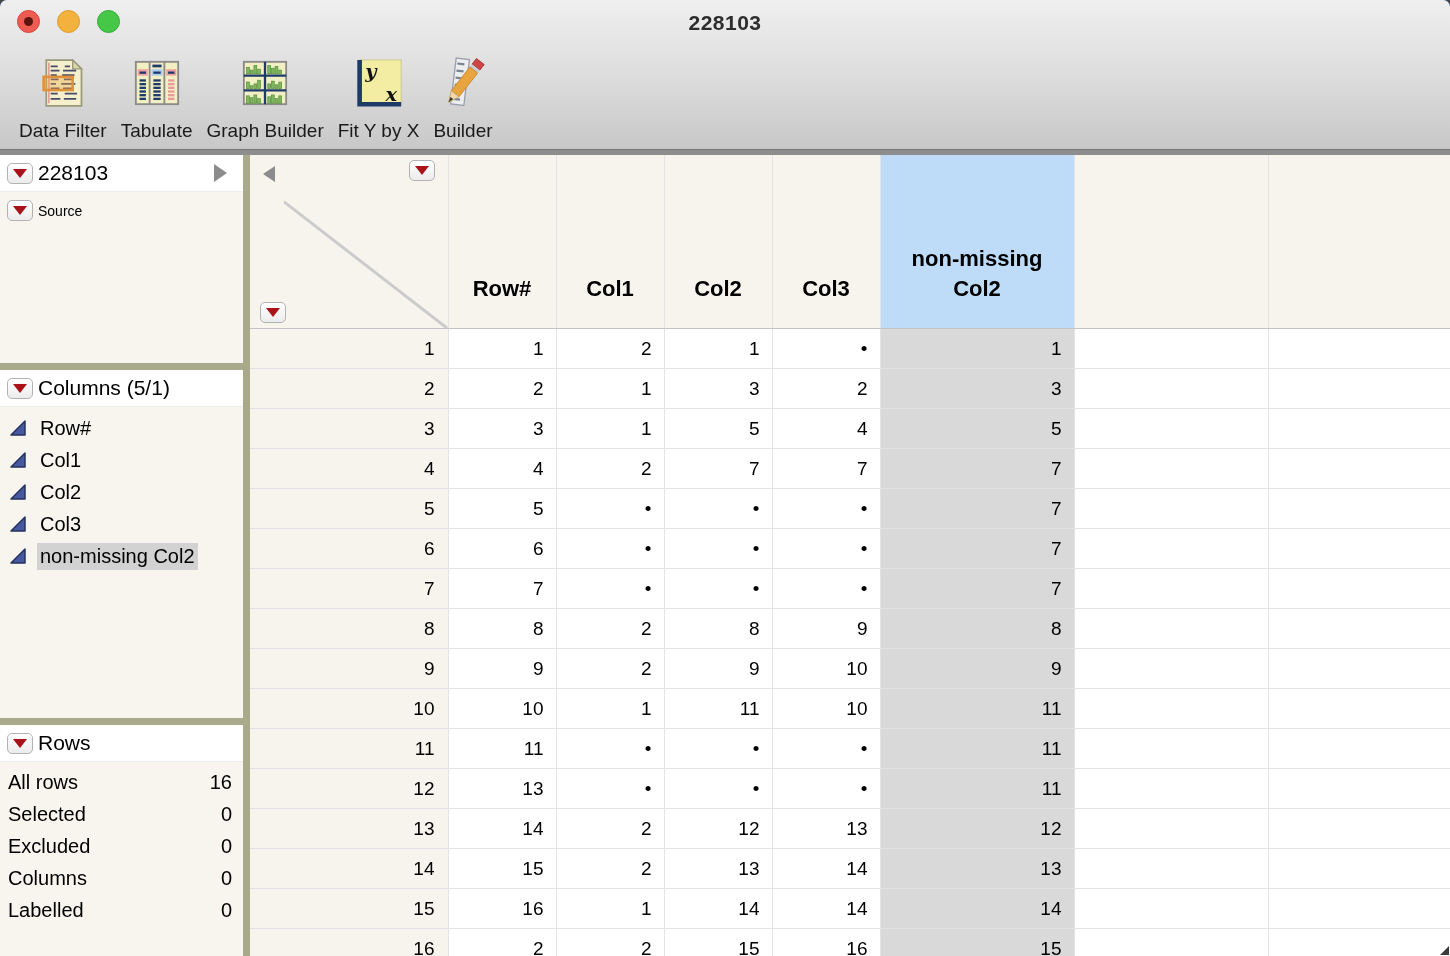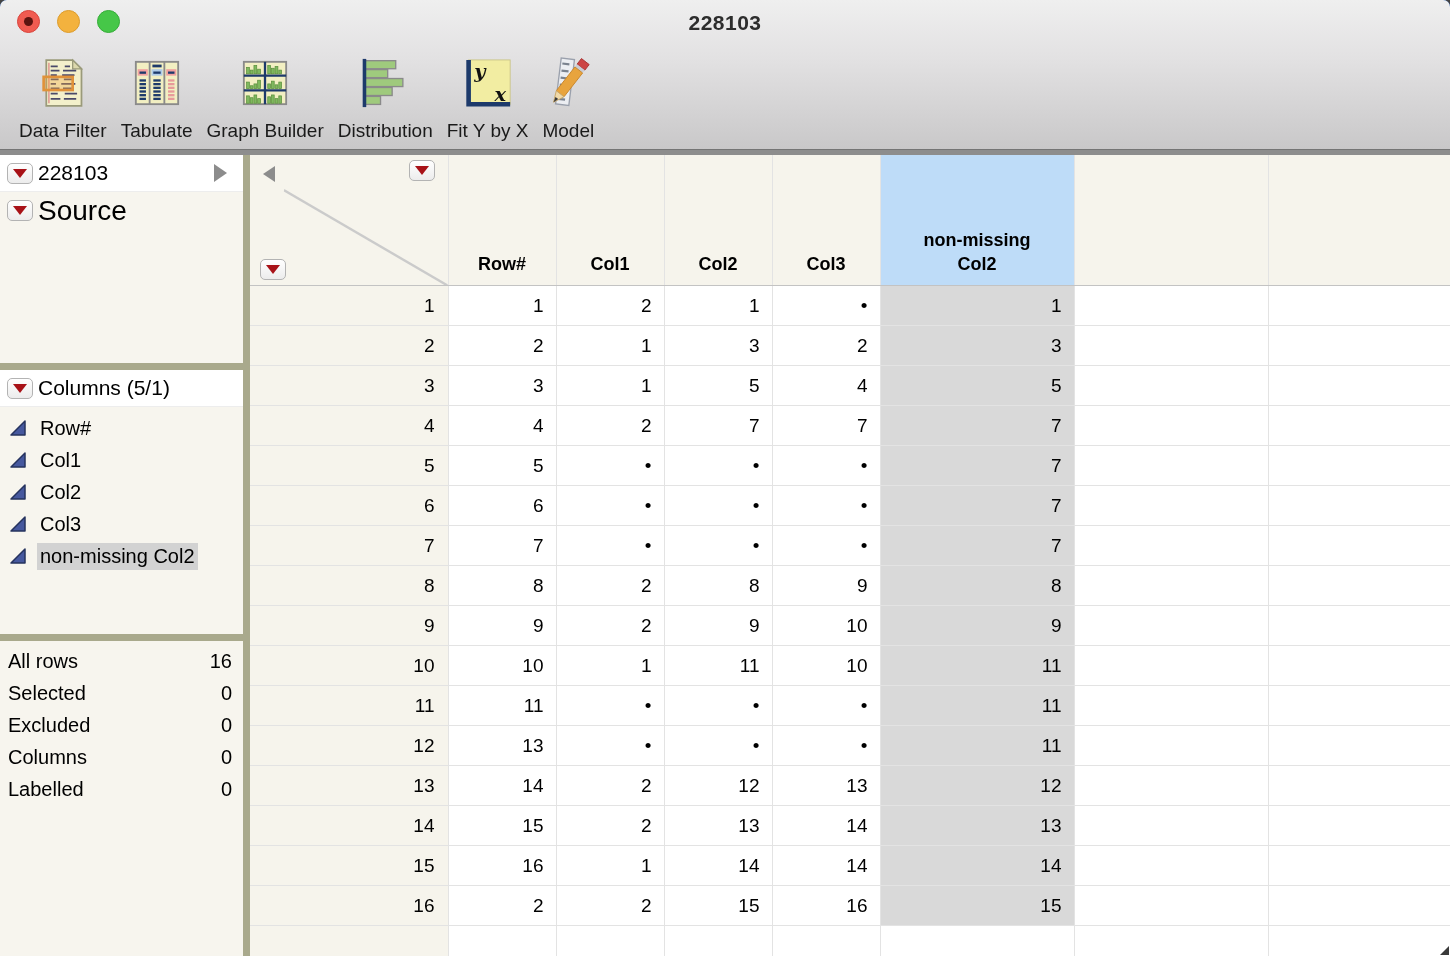--- a/index.html
+++ b/index.html
@@ -32,49 +32,49 @@
   .tool-label{font-size:19px;color:#1a1a1a;line-height:1;white-space:nowrap;}
 
   .separator{height:6px;background:#8d8d8d;border-top:1px solid #757575;flex:none;}
 
   
   .content{flex:1;display:flex;min-height:0;}
 
   .sidebar{width:250px;flex:none;display:flex;flex-direction:column;border-right:7px solid var(--panel-divider);background:#f7f5ee;}
   .panel{background:#f7f5ee;display:flex;flex-direction:column;overflow:hidden;}
   .panel-1{height:208px;flex:none;}
-  .panel-2{height:264px;flex:none;}
+  .panel-2{height:348px;flex:none;}
   .panel-3{flex:1;}
   .hdivider{height:7px;background:var(--panel-divider);flex:none;}
 
   .panel-header{background:#fff;height:37px;flex:none;display:flex;align-items:center;padding-left:7px;border-bottom:1px solid #ededed;}
   .panel-title{font-size:21px;color:#000;}
   .red-btn{width:26px;height:21px;flex:none;border:1px solid #b3b3b3;border-radius:5px;background:linear-gradient(#ffffff,#ececec);display:inline-flex;align-items:center;justify-content:center;margin-right:5px;padding:0;cursor:default;}
   .red-tri{width:0;height:0;border-left:7px solid transparent;border-right:7px solid transparent;border-top:9px solid var(--accent-red);}
   .expand-arrow{margin-left:auto;margin-right:16px;width:0;height:0;border-top:9px solid transparent;border-bottom:9px solid transparent;border-left:13px solid #8c8c8c;}
 
-  .panel-row{display:flex;align-items:center;height:37px;padding-left:7px;font-size:28px;color:#000;}
+  .panel-row{display:flex;align-items:center;height:37px;padding-left:7px;font-size:14px;color:#000;}
 
   .columns-list{padding-top:5px;}
   .colitem{display:flex;align-items:center;height:32px;padding-left:9px;font-size:20px;color:#000;}
   .colitem-icon{width:18px;height:18px;margin-right:10px;flex:none;display:flex;}
   .colitem-label{white-space:nowrap;overflow:hidden;padding:2px 3px;}
   .colitem-label.selected{background:#d2d2d2;}
 
   .rows-stats{padding-top:4px;}
   .stat{display:flex;align-items:center;height:32px;font-size:20px;color:#000;padding:0 11px 0 8px;}
   .stat-value{margin-left:auto;}
 
   
   .table-area{flex:1;overflow:hidden;background:#fff;position:relative;}
   table{border-collapse:collapse;table-layout:fixed;width:1200px;}
   col.c-rownum{width:198px;} col.c-std{width:108px;} col.c-wide{width:194px;}
   col.c-e1{width:194px;} col.c-e2{width:182px;}
   th,td{border-right:1px solid var(--grid);border-bottom:1px solid var(--grid);padding:0;}
-  thead th{height:74px;background:var(--cream);vertical-align:bottom;text-align:center;font-weight:700;font-size:18px;color:#000;padding-bottom:9px;white-space:pre-line;line-height:1.35;border-bottom:1px solid #c3c3c3;}
+  thead th{height:74px;background:var(--cream);vertical-align:bottom;text-align:center;font-weight:700;font-size:22px;color:#000;padding-bottom:25px;white-space:pre-line;line-height:1.35;border-bottom:1px solid #c3c3c3;}
   thead th.selhead{background:var(--selected-header);}
   th.corner{position:relative;background:var(--cream);}
   .collapse-arrow{position:absolute;left:13px;top:11px;width:0;height:0;border-top:8px solid transparent;border-bottom:8px solid transparent;border-right:12px solid #8c8c8c;}
   .corner-btn-top{position:absolute;right:13px;top:5px;margin:0;}
   .corner-btn-bottom{position:absolute;left:10px;bottom:5px;margin:0;}
   .corner-diag{position:absolute;left:0;top:0;width:100%;height:100%;}
   tbody td{height:40px;font-size:19px;color:#000;text-align:right;padding-right:12px;}
   td.rownum{background:var(--cream);padding-right:13px;}
   td.cell{background:#fff;}
   td.selcell{background:var(--selected-cell);}
@@ -195,35 +195,20 @@
     </g>
     <line x1="25" y1="2" x2="25" y2="48" stroke="#1d3a6b" stroke-width="2.5"></line>
     <line x1="2" y1="17" x2="48" y2="17" stroke="#1d3a6b" stroke-width="2.5"></line>
     <line x1="2" y1="33" x2="48" y2="33" stroke="#1d3a6b" stroke-width="2.5"></line>
   </svg>
           </span>
     <span class="tool-label">Graph Builder</span>
   </button>
         <button class="tool">
     <span class="tool-icon">
-            <svg viewBox="0 0 60 56" width="54" height="50">
-    <g fill="#9fca7d" stroke="#8a8a8a" stroke-width="1.5">
-      <rect x="8" y="3" width="34" height="9"></rect>
-      <rect x="8" y="13" width="25" height="9"></rect>
-      <rect x="8" y="23" width="42" height="9"></rect>
-      <rect x="8" y="33" width="30" height="9"></rect>
-      <rect x="8" y="43" width="17" height="9"></rect>
-    </g>
-    <line x1="7" y1="1" x2="7" y2="55" stroke="#1d3a6b" stroke-width="4"></line>
-  </svg>
-          </span>
-    <span class="tool-label">Distribution</span>
-  </button>
-        <button class="tool">
-    <span class="tool-icon">
             <svg viewBox="0 0 52 54" width="48" height="50">
     <rect x="5" y="2" width="45" height="48" fill="#f2eda2" stroke="#c9c48a" stroke-width="1"></rect>
     <path d="M5 2 V50 H50" fill="none" stroke="#1d3a6b" stroke-width="5"></path>
     <text x="11" y="22" font-family="DejaVu Serif, serif" font-style="italic" font-weight="bold" font-size="21" fill="#111">y</text>
     <text x="33" y="46" font-family="DejaVu Serif, serif" font-style="italic" font-weight="bold" font-size="21" fill="#111">x</text>
   </svg>
           </span>
     <span class="tool-label">Fit Y by X</span>
   </button>
         <button class="tool">
@@ -242,21 +227,21 @@
     </g>
     <g transform="rotate(38 27 29)">
       <rect x="22" y="-2" width="11" height="8" fill="#cc4444" stroke="#a83434" stroke-width="1"></rect>
       <rect x="22" y="6" width="11" height="4" fill="#c9ccd4"></rect>
       <rect x="22" y="10" width="11" height="34" fill="#e8a43e" stroke="#c9872c" stroke-width="1"></rect>
       <path d="M22 44 L27.5 56 L33 44 Z" fill="#f0d9a8" stroke="#c9a86a" stroke-width="1"></path>
       <path d="M25.5 50 L27.5 56 L29.5 50 Z" fill="#3a3a3a"></path>
     </g>
   </svg>
           </span>
-    <span class="tool-label">Model</span>
+    <span class="tool-label">Builder</span>
   </button>
       </div>
   </div>
 
   <div class="separator"></div>
 
   <div class="content">
 
     <div class="sidebar">
 
@@ -325,20 +310,26 @@
                 </svg>
     </span>
     <span class="colitem-label selected">non-missing Col2</span>
   </div>
           </div>
       </div>
 
       <div class="hdivider"></div>
 
       <div class="panel panel-3">
+        <div class="panel-header">
+          <button class="red-btn">
+              <span class="red-tri"></span>
+            </button>
+          <span class="panel-title">Rows</span>
+        </div>
         <div class="rows-stats">
             <div class="stat">
     <span class="stat-label">All rows</span>
     <span class="stat-value">16</span>
   </div>
             <div class="stat">
     <span class="stat-label">Selected</span>
     <span class="stat-value">0</span>
   </div>
             <div class="stat">

